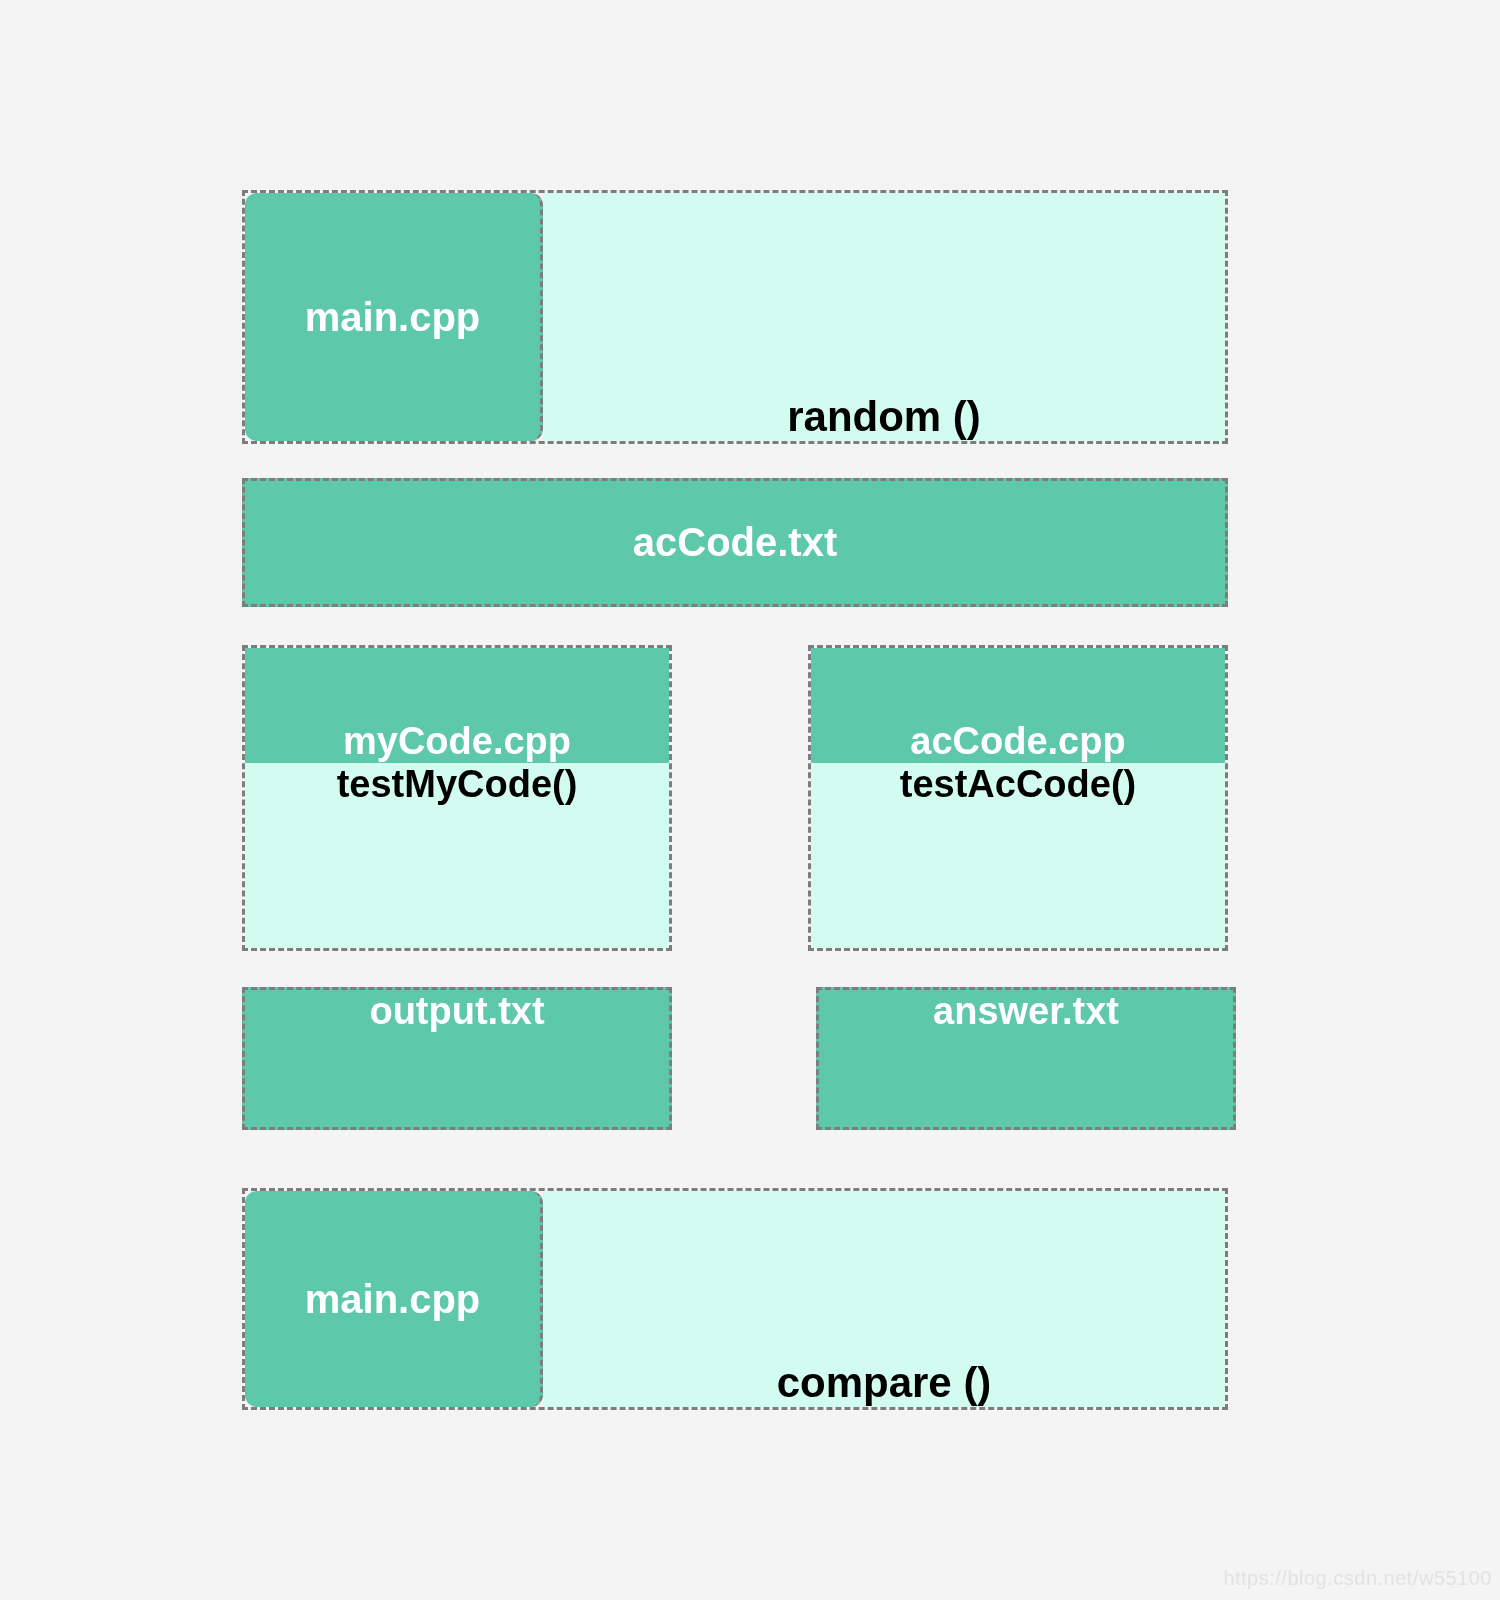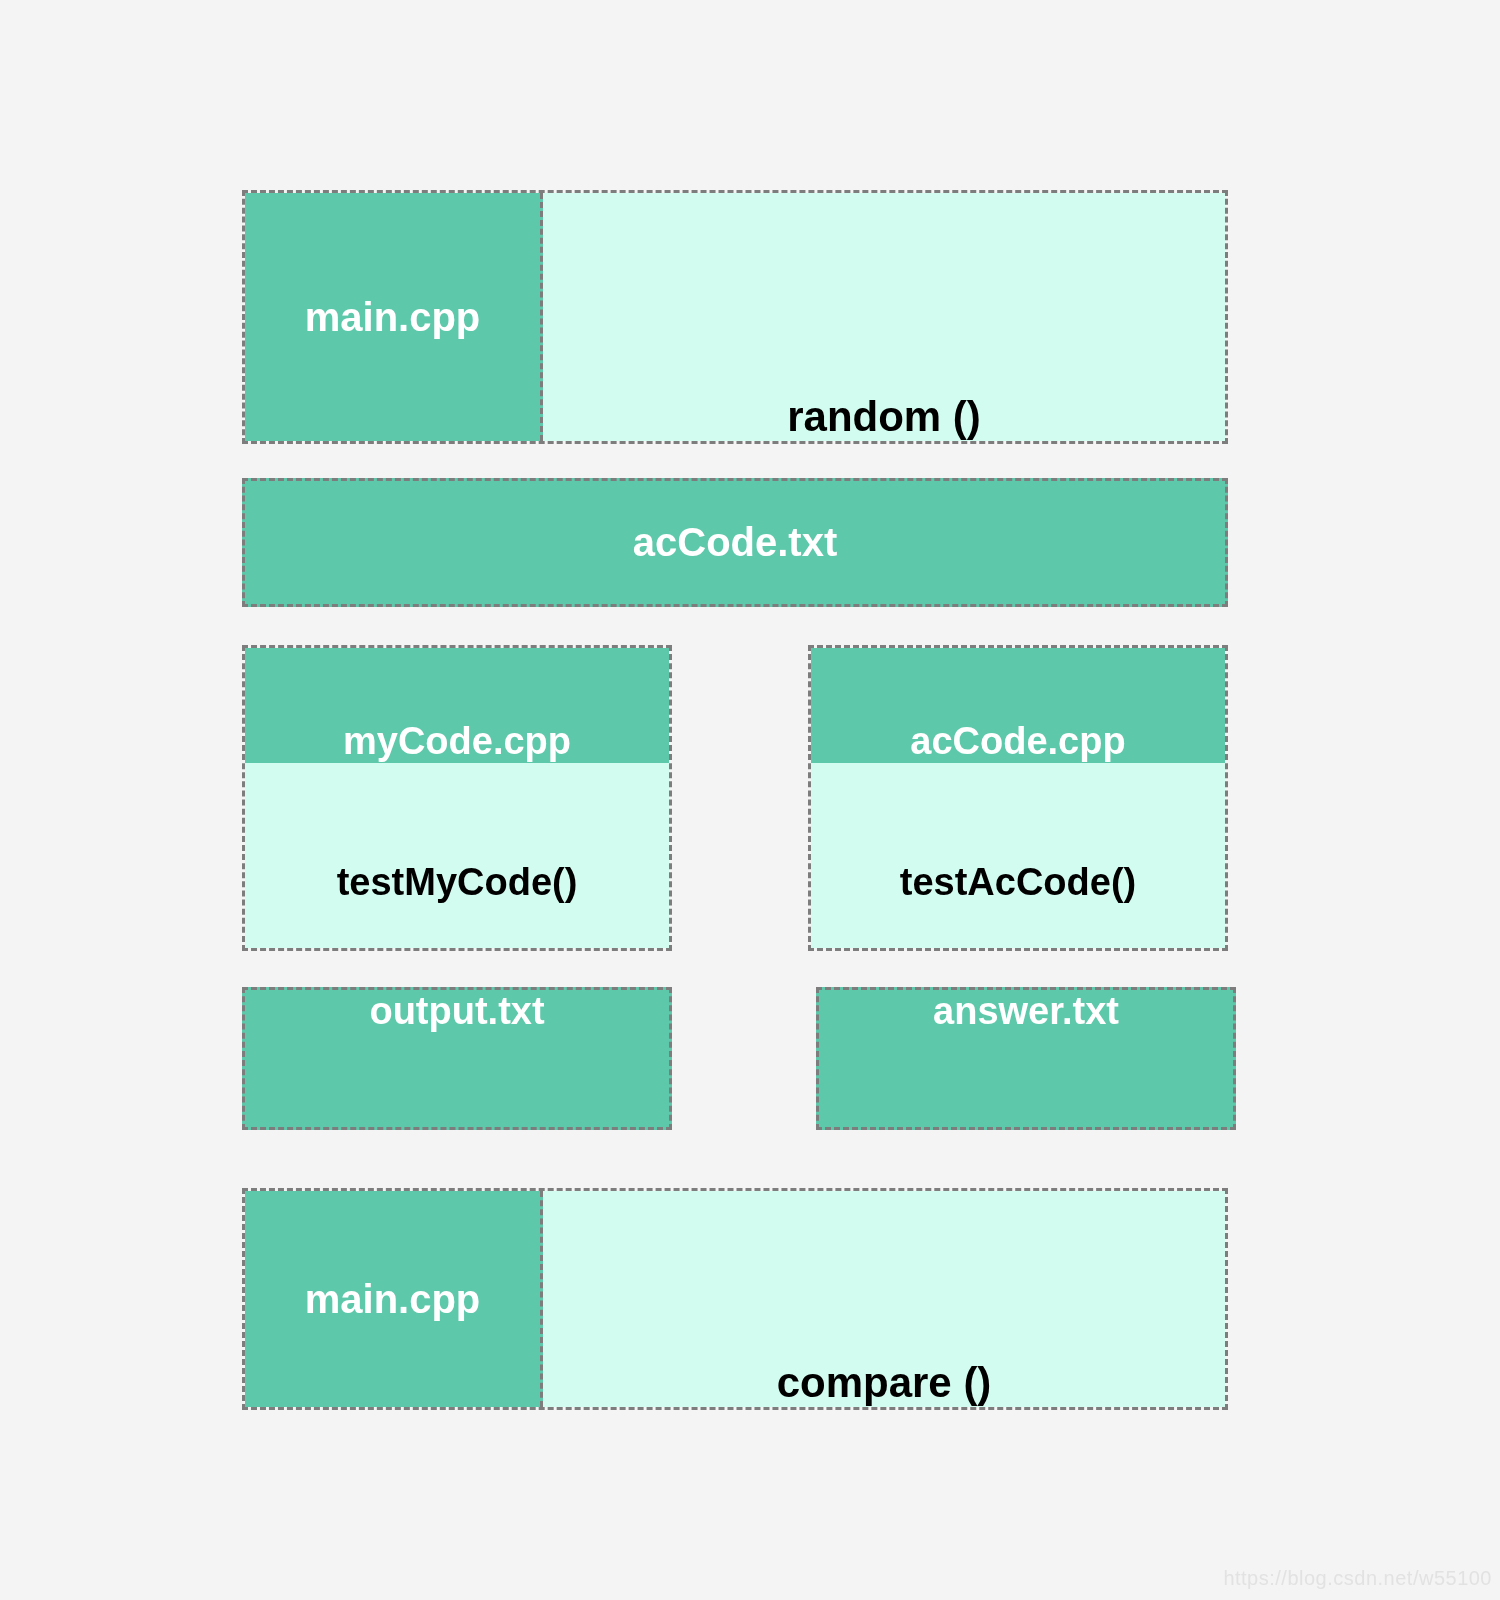--- a/index.html
+++ b/index.html
@@ -51,20 +51,21 @@
 
   .split-divider {
     border-right: 3px dashed #7d7d7d;
   }
 
   
   .row-split .cell-dark {
     width: 298px;
     flex: 0 0 298px;
     font-size: 40px;
+    border-radius: 12px;
   }
   .row-split .cell-light {
     flex: 1 1 auto;
     font-size: 42px;
   }
 
   
   .row-band {
     background: #5ec8ab;
     color: #ffffff;
@@ -88,21 +89,21 @@
     align-items: flex-end;
     justify-content: center;
     font-weight: bold;
     font-size: 38px;
   }
   .row-stack .stack-body {
     background: #d3fcf0;
     color: #000000;
     flex: 1 1 auto;
     display: flex;
-    align-items: flex-end;
+    align-items: flex-start;
     justify-content: center;
     font-weight: bold;
     font-size: 38px;
     padding-bottom: 44px;
     box-sizing: border-box;
   }
 
   
   .row-solid {
     background: #5ec8ab;

